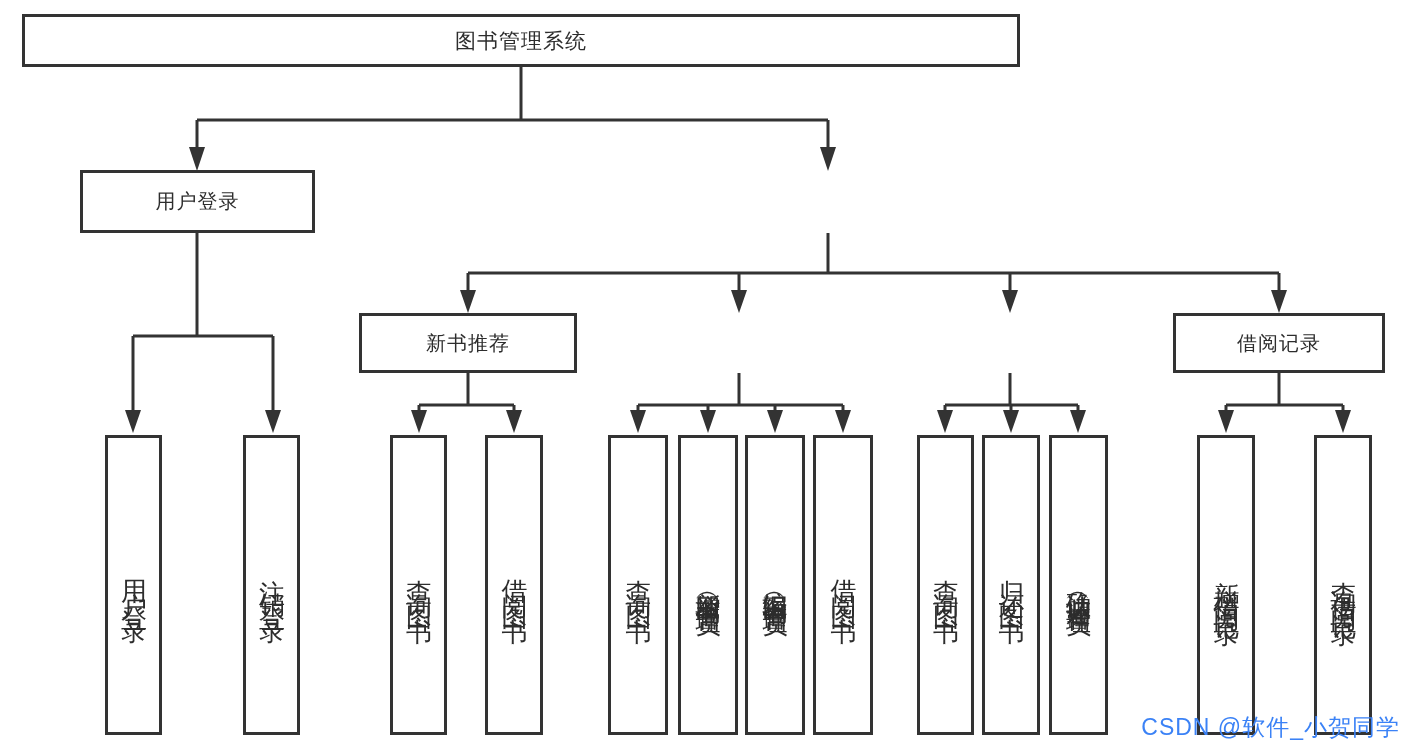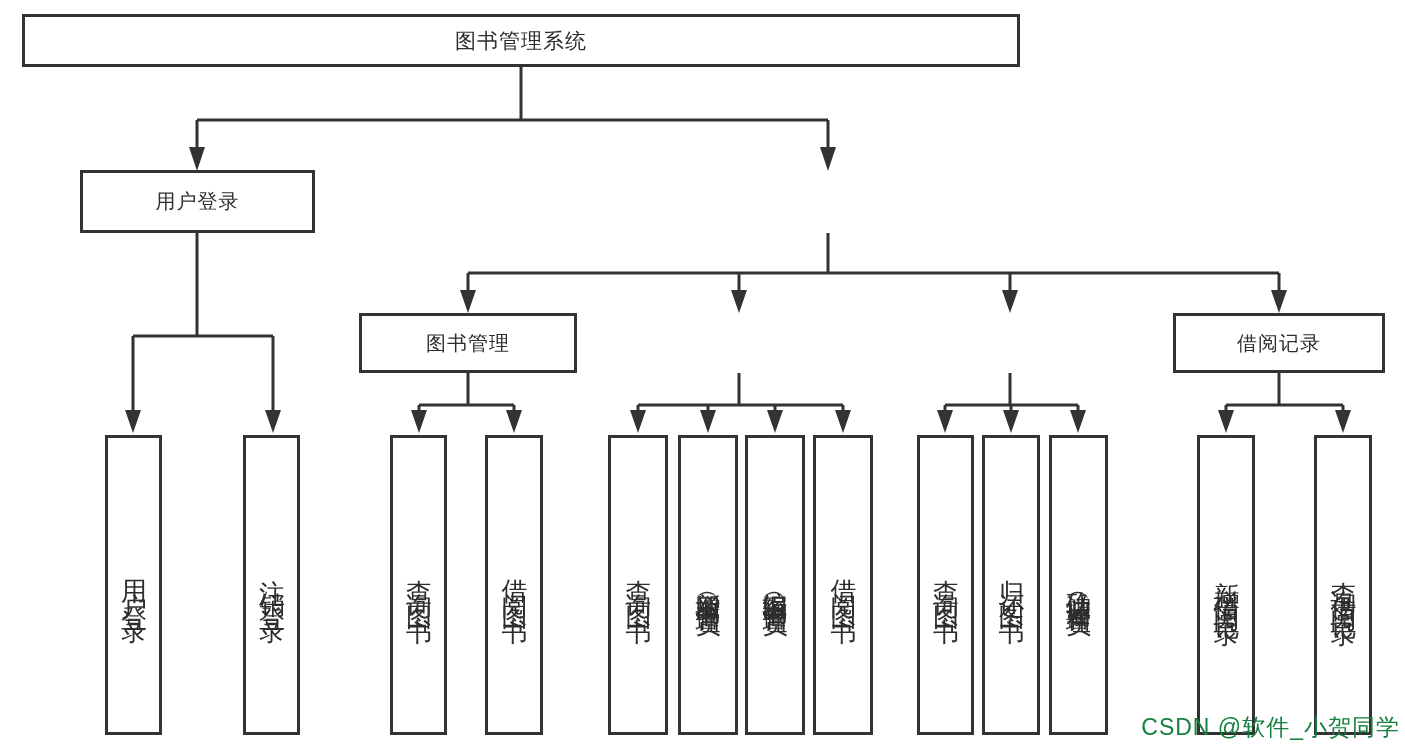--- a/index.html
+++ b/index.html
@@ -43,21 +43,21 @@
     white-space: nowrap;
   }
   .leaf.ls-m .vtext { letter-spacing: 8px; }
   .leaf.ls-t .vtext { letter-spacing: 3px; font-size: 25px; }
 
   .watermark {
     position: absolute;
     right: 5px;
     bottom: 4px;
     font-size: 23px;
-    color: #15803d;
+    color: #3b82f6;
     letter-spacing: 1px;
     white-space: nowrap;
   }
 </style>
 </head>
 <body>
 
 <div id="canvas">
 
   <svg id="connectors" viewBox="0 0 1405 747" xmlns="http://www.w3.org/2000/svg">
@@ -131,21 +131,21 @@
 
   <div class="node root-node" style="left:22px; top:14px; width:998px; height:53px;">
     <span>图书管理系统</span>
   </div>
 
   <div class="node h-node" style="left:80px; top:170px; width:235px; height:63px;">
     <span>用户登录</span>
   </div>
 
   <div class="node h-node" style="left:359px; top:313px; width:218px; height:60px;">
-    <span>图书管理</span>
+    <span>新书推荐</span>
   </div>
   <div class="node h-node" style="left:1173px; top:313px; width:212px; height:60px;">
     <span>借阅记录</span>
   </div>
 
   <div class="node leaf" style="left:105px; top:435px; width:57px; height:300px;">
     <span class="vtext">用户登录</span>
   </div>
   <div class="node leaf" style="left:243px; top:435px; width:57px; height:300px;">
     <span class="vtext">注销登录</span>

